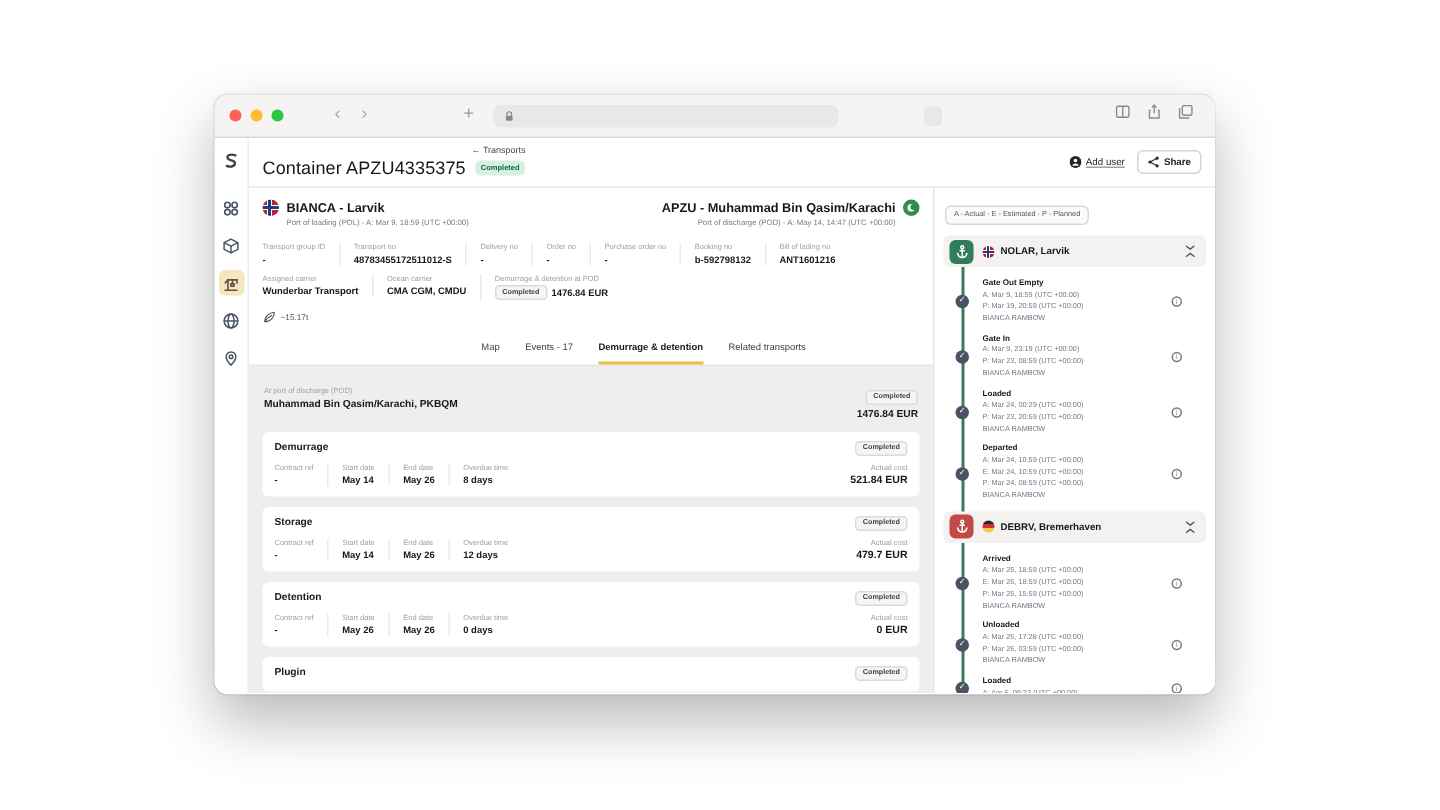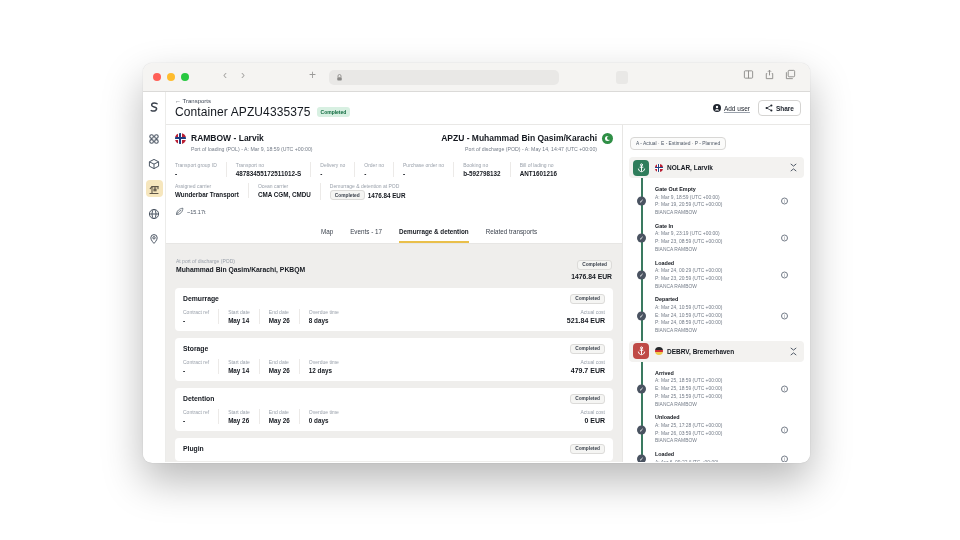--- a/index.html
+++ b/index.html
@@ -26,21 +26,21 @@
 
   
   .app { display:flex; height:370px; background:#fff; }
   .rail { width:23px; border-right:1px solid #ececea; display:flex; flex-direction:column; align-items:center; padding-top:7px; flex-shrink:0; }
   .rail .logo { margin-bottom:14px; }
   .rail-item { width:17px; height:17px; display:flex; align-items:center; justify-content:center; margin-bottom:8px; border-radius:4px; }
   .rail-item.active { background:#f6e6bd; }
 
   .mainwrap { flex:1; display:flex; flex-direction:column; min-width:0; }
 
-  .app-header { height:33px; border-bottom:1px solid #e9e8e6; display:flex; align-items:center; padding:0 9px; flex-shrink:0; }
+  .app-header { height:33px; border-bottom:1px solid #e9e8e6; display:flex; align-items:center; padding:0 9px; flex-shrink:0;text-align:right; }
   .breadcrumb { font-size:6px; color:#3f4856; cursor:pointer; }
   .title-row { display:flex; align-items:center; margin-top:1px; }
   .page-title { font-size:12px; font-weight:500; color:#14181f; letter-spacing:.1px; }
   .status-pill { margin-left:6px; background:#d8f0e2; color:#0f6b3f; font-size:5px; font-weight:700; padding:2px 4px; border-radius:3px; }
   .header-right { margin-left:auto; display:flex; align-items:center; gap:8px; }
   .add-user { font-size:6.5px; color:#20262f; display:flex; align-items:center; gap:3px; }
   .add-user .lbl { text-decoration:underline; text-decoration-color:#9aa1ab; }
   .share-btn { display:flex; align-items:center; gap:3px; border:1px solid #d5d4d2; background:#fff; border-radius:4px;
                padding:3px 6px; font-size:6.5px; font-weight:700; color:#20262f; }
 
@@ -237,21 +237,21 @@
         </div>
       </div>
 
       <div class="content-row">
 
         <div class="left-col">
           <div class="route-row">
             <div class="route-side">
               <span class="flag flag-lg flag-no"></span>
               <div>
-                <div class="route-name">RAMBOW - Larvik</div>
+                <div class="route-name">BIANCA - Larvik</div>
                 <div class="route-sub">Port of loading (POL) - A: Mar 9, 18:59 (UTC +00:00)</div>
               </div>
             </div>
             <div class="route-side">
               <div class="ta-r">
                 <div class="route-name">APZU - Muhammad Bin Qasim/Karachi</div>
                 <div class="route-sub">Port of discharge (POD) - A: May 14, 14:47 (UTC +00:00)</div>
               </div>
               <span class="flag flag-lg flag-pk"></span>
             </div>

